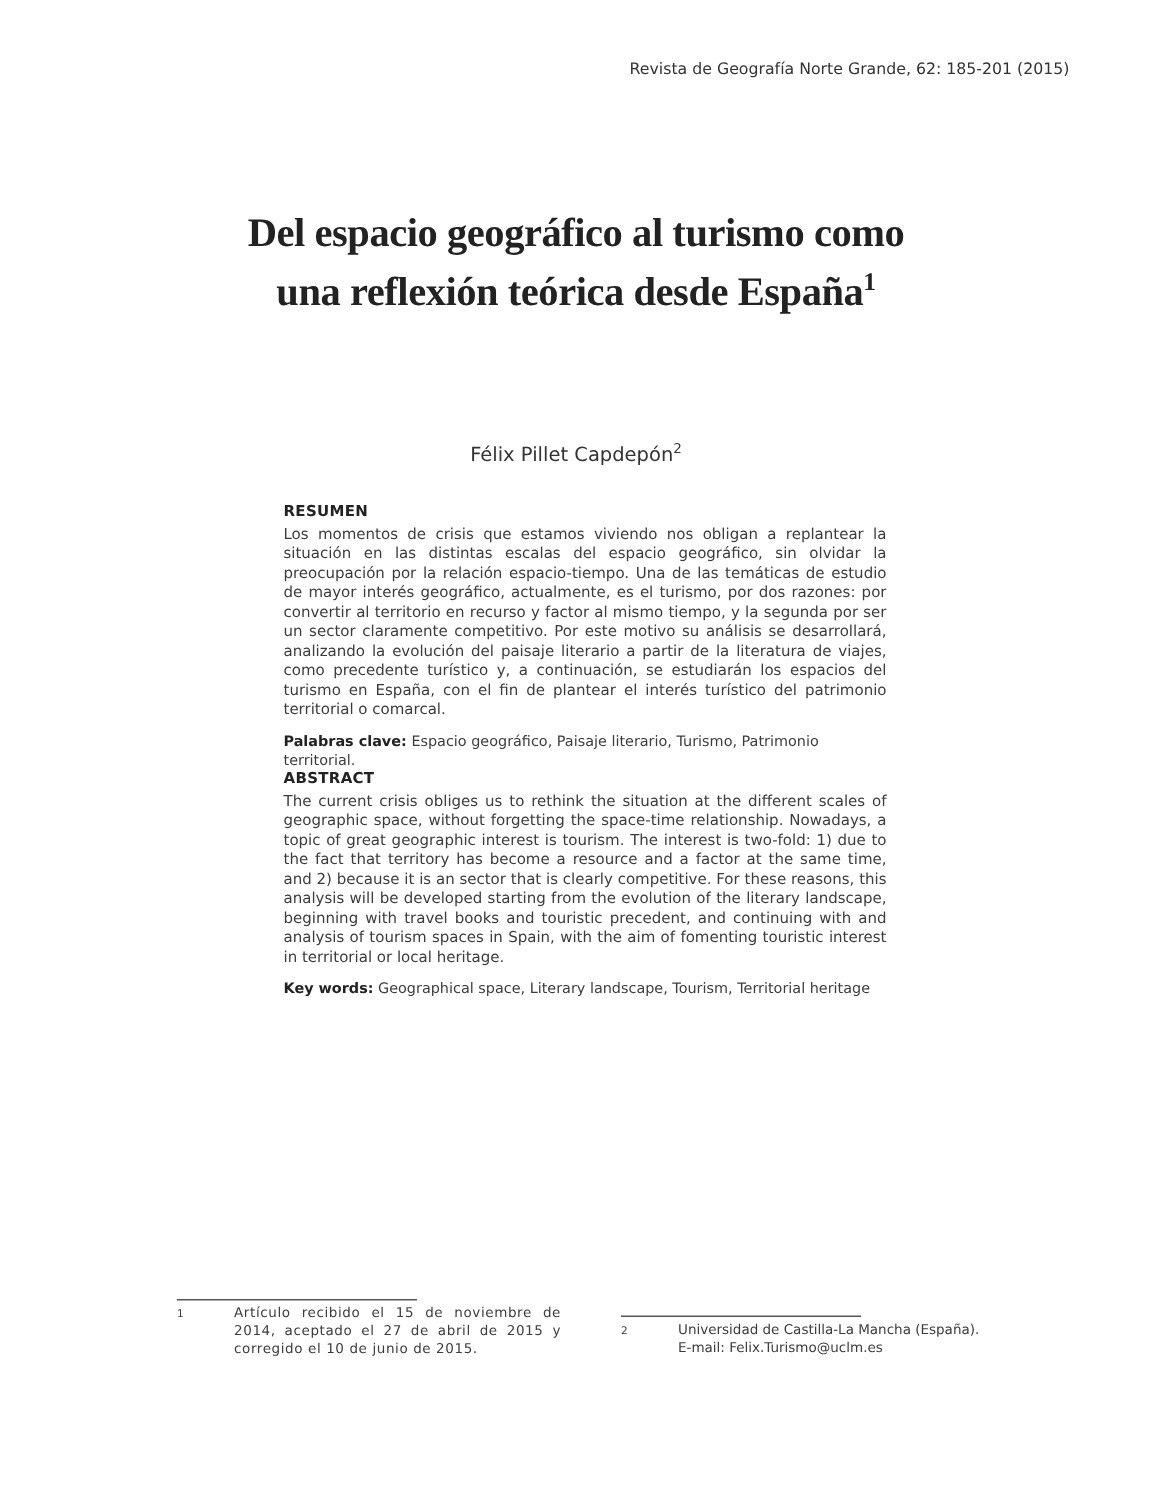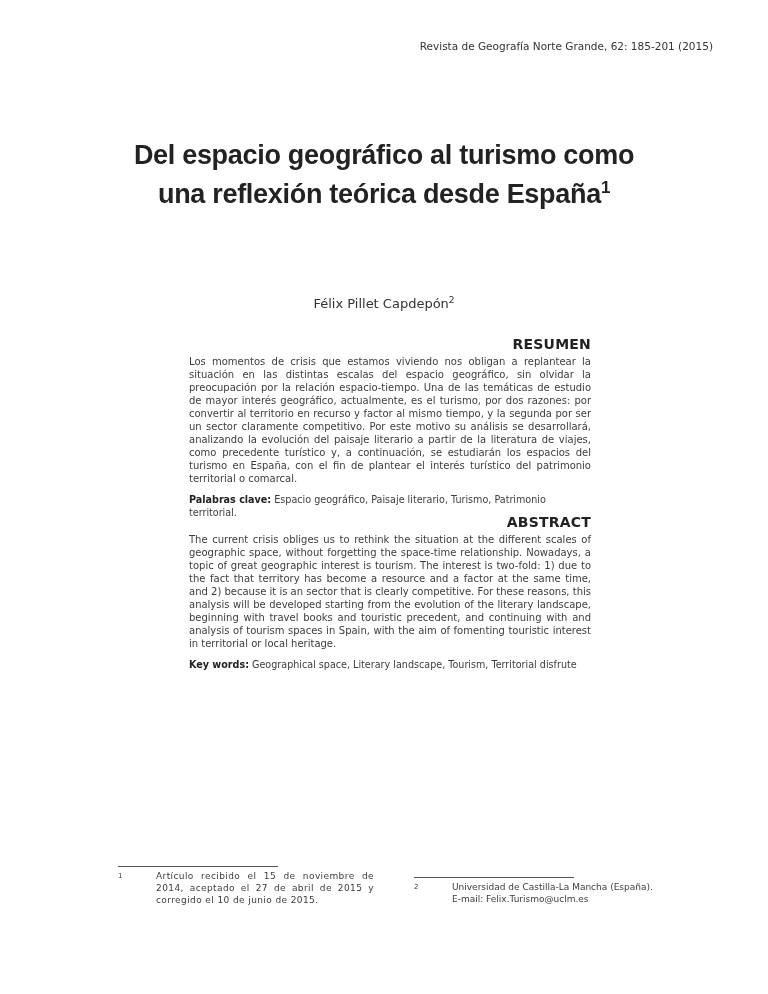--- a/index.html
+++ b/index.html
@@ -26,21 +26,21 @@
     }
     .header .section {
       font-style: italic;
     }
     .title {
       position: absolute;
       top: 136px;
       left: 60px;
       width: 648px;
       text-align: center;
-      font-family: Liberation Sans, sans-serif;
+      font-family: Liberation Serif, serif;
       font-weight: bold;
       font-size: 27px;
       line-height: 39px;
       color: #222;
       letter-spacing: -0.3px;
     }
     .title sup {
       font-size: 17px;
       vertical-align: 10px;
       line-height: 0;
@@ -58,23 +58,23 @@
       font-size: 9px;
       vertical-align: 5px;
       line-height: 0;
     }
     .block {
       position: absolute;
       left: 189px;
       width: 402px;
     }
     .block-heading {
-      text-align: right;
+      text-align: left;
       font-weight: bold;
-      font-size: 14px;
+      font-size: 10px;
       color: #222;
       letter-spacing: 0.2px;
       margin: 0 0 3px 0;
     }
     .block-text {
       font-size: 10px;
       line-height: 13px;
       text-align: justify;
       color: #3c3c3c;
       margin: 0;
@@ -146,21 +146,21 @@
     <b>Palabras clave:</b>
     <span>Espacio geográfico, Paisaje literario, Turismo, Patrimonio territorial.</span>
   </div>
 </div>
 
 <div class="block abstract">
   <div class="block-heading">ABSTRACT</div>
   <p class="block-text">The current crisis obliges us to rethink the situation at the different scales of geographic space, without forgetting the space-time relationship. Nowadays, a topic of great geographic interest is tourism. The interest is two-fold: 1) due to the fact that territory has become a resource and a factor at the same time, and 2) because it is an sector that is clearly competitive. For these reasons, this analysis will be developed starting from the evolution of the literary landscape, beginning with travel books and touristic precedent, and continuing with and analysis of tourism spaces in Spain, with the aim of fomenting touristic interest in territorial or local heritage.</p>
   <div class="keywords">
     <b>Key words:</b>
-    <span>Geographical space, Literary landscape, Tourism, Territorial disfrute</span>
+    <span>Geographical space, Literary landscape, Tourism, Territorial heritage</span>
   </div>
 </div>
 
 <div class="footnote fn1">
   <div class="rule"></div>
   <div class="fn-row">
     <span class="fn-mark">1</span>
     <span class="fn-text">Artículo recibido el 15 de noviembre de 2014, aceptado el 27 de abril de 2015 y corregido el 10 de junio de 2015.</span>
   </div>
 </div>

